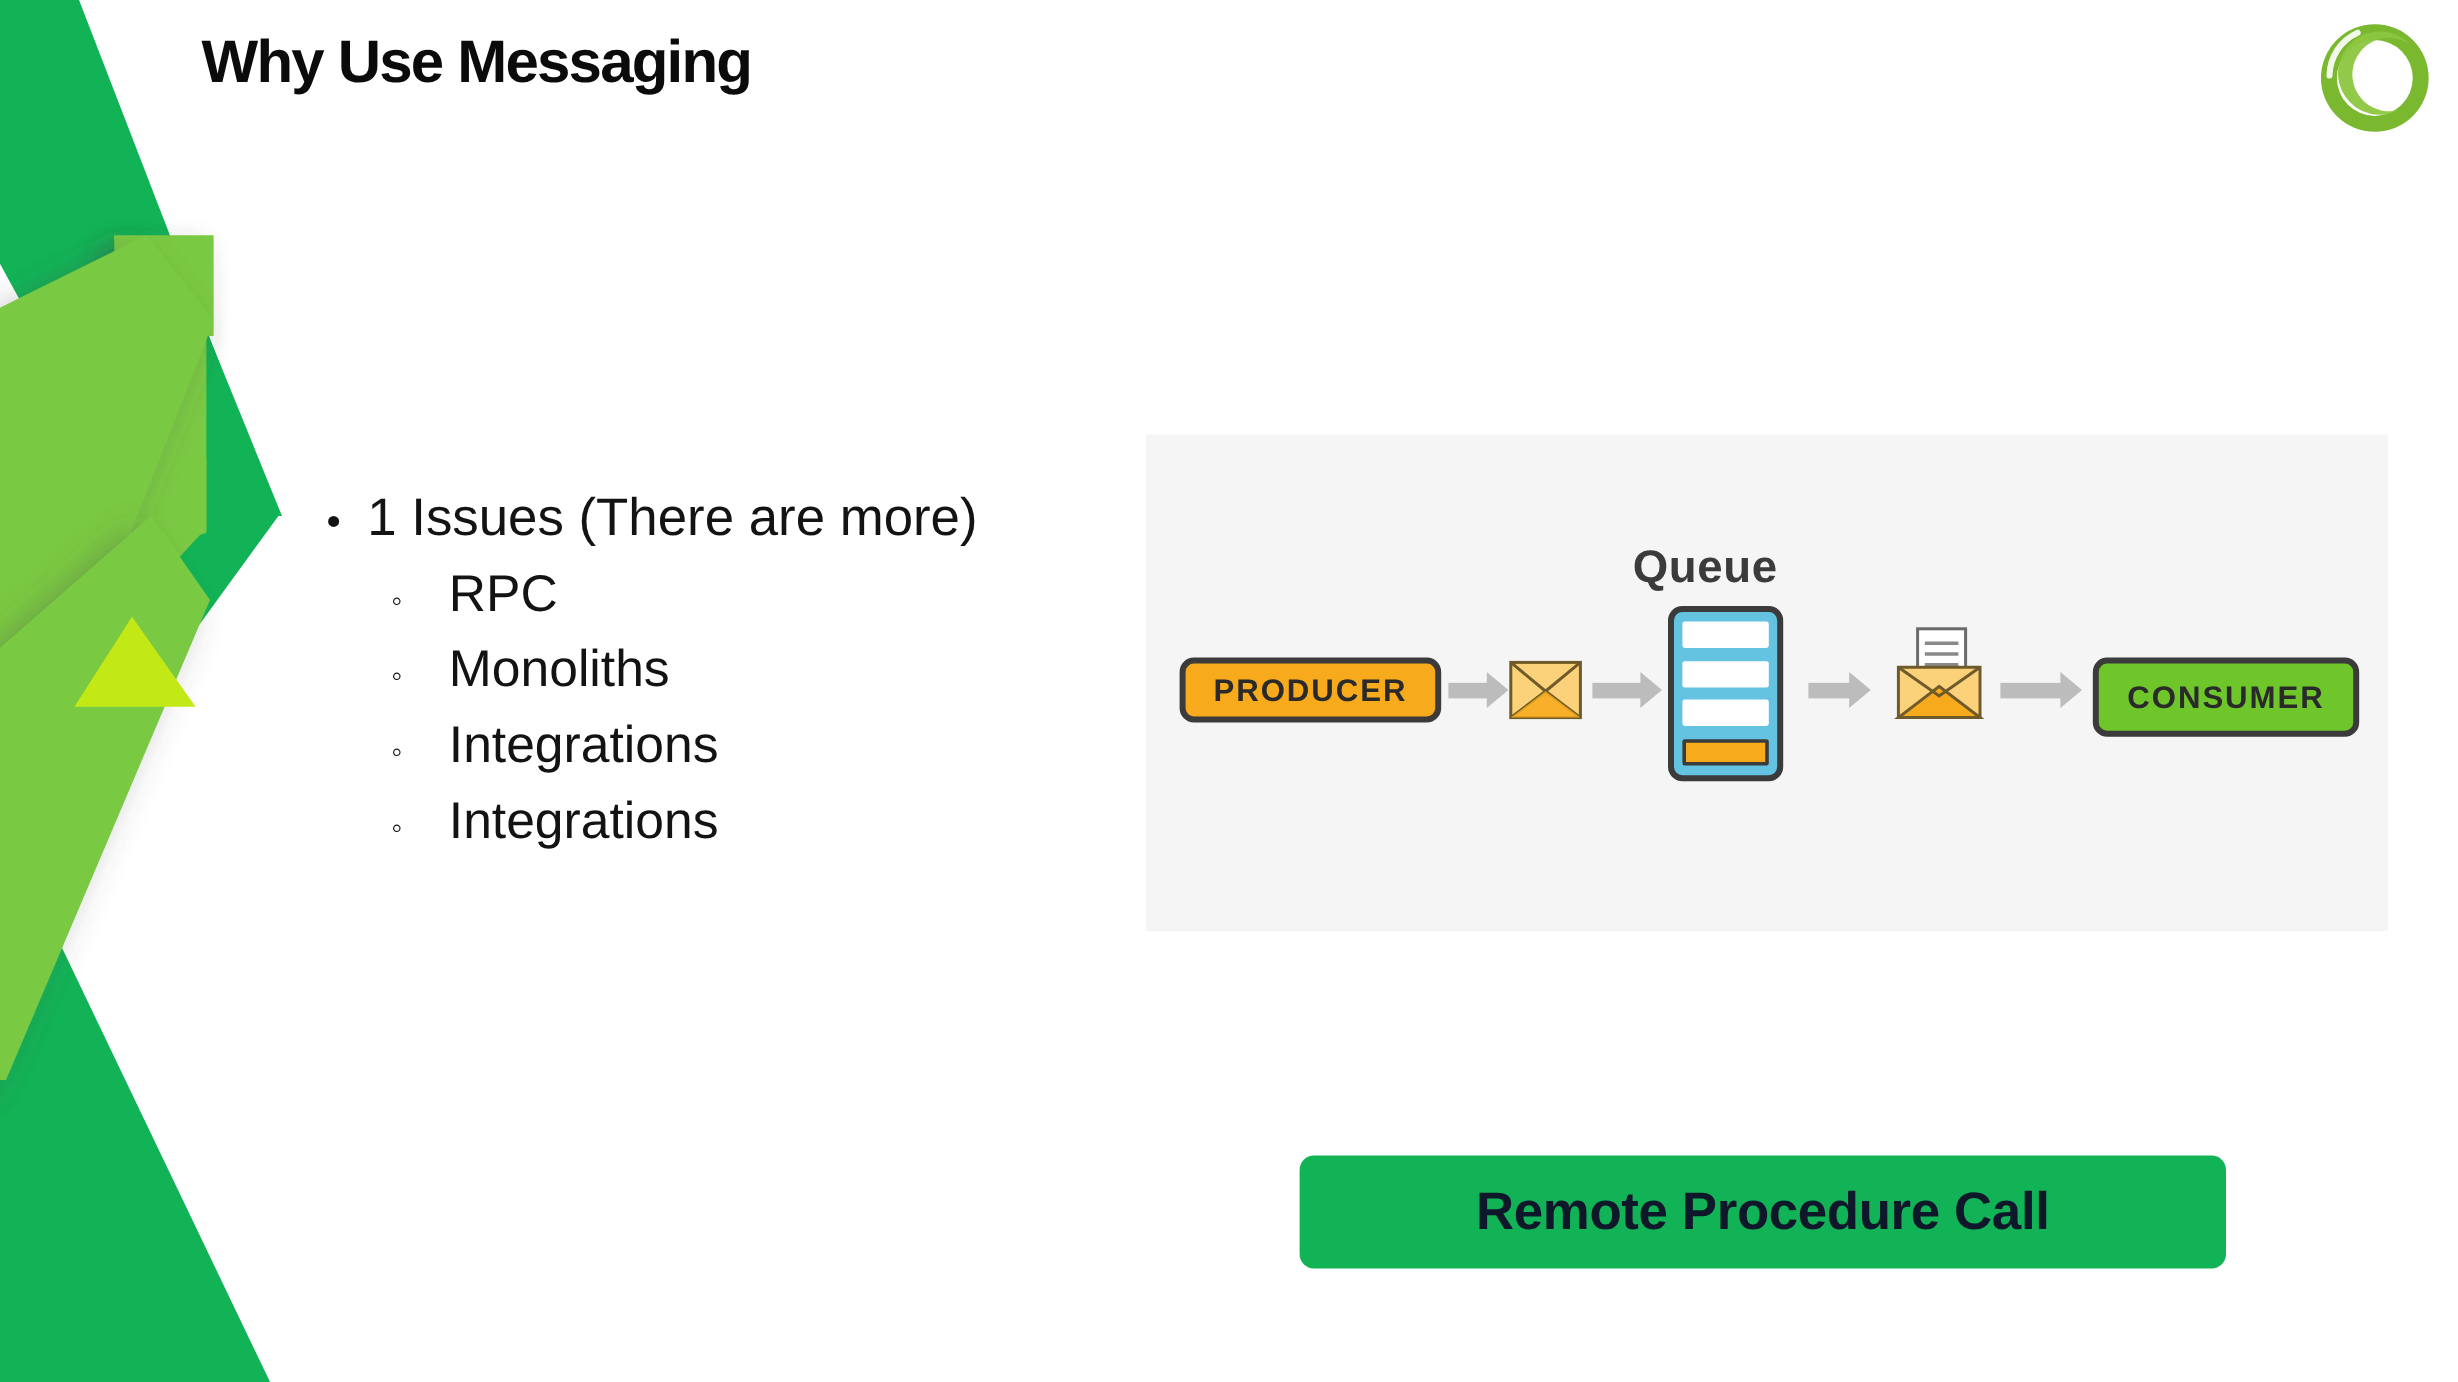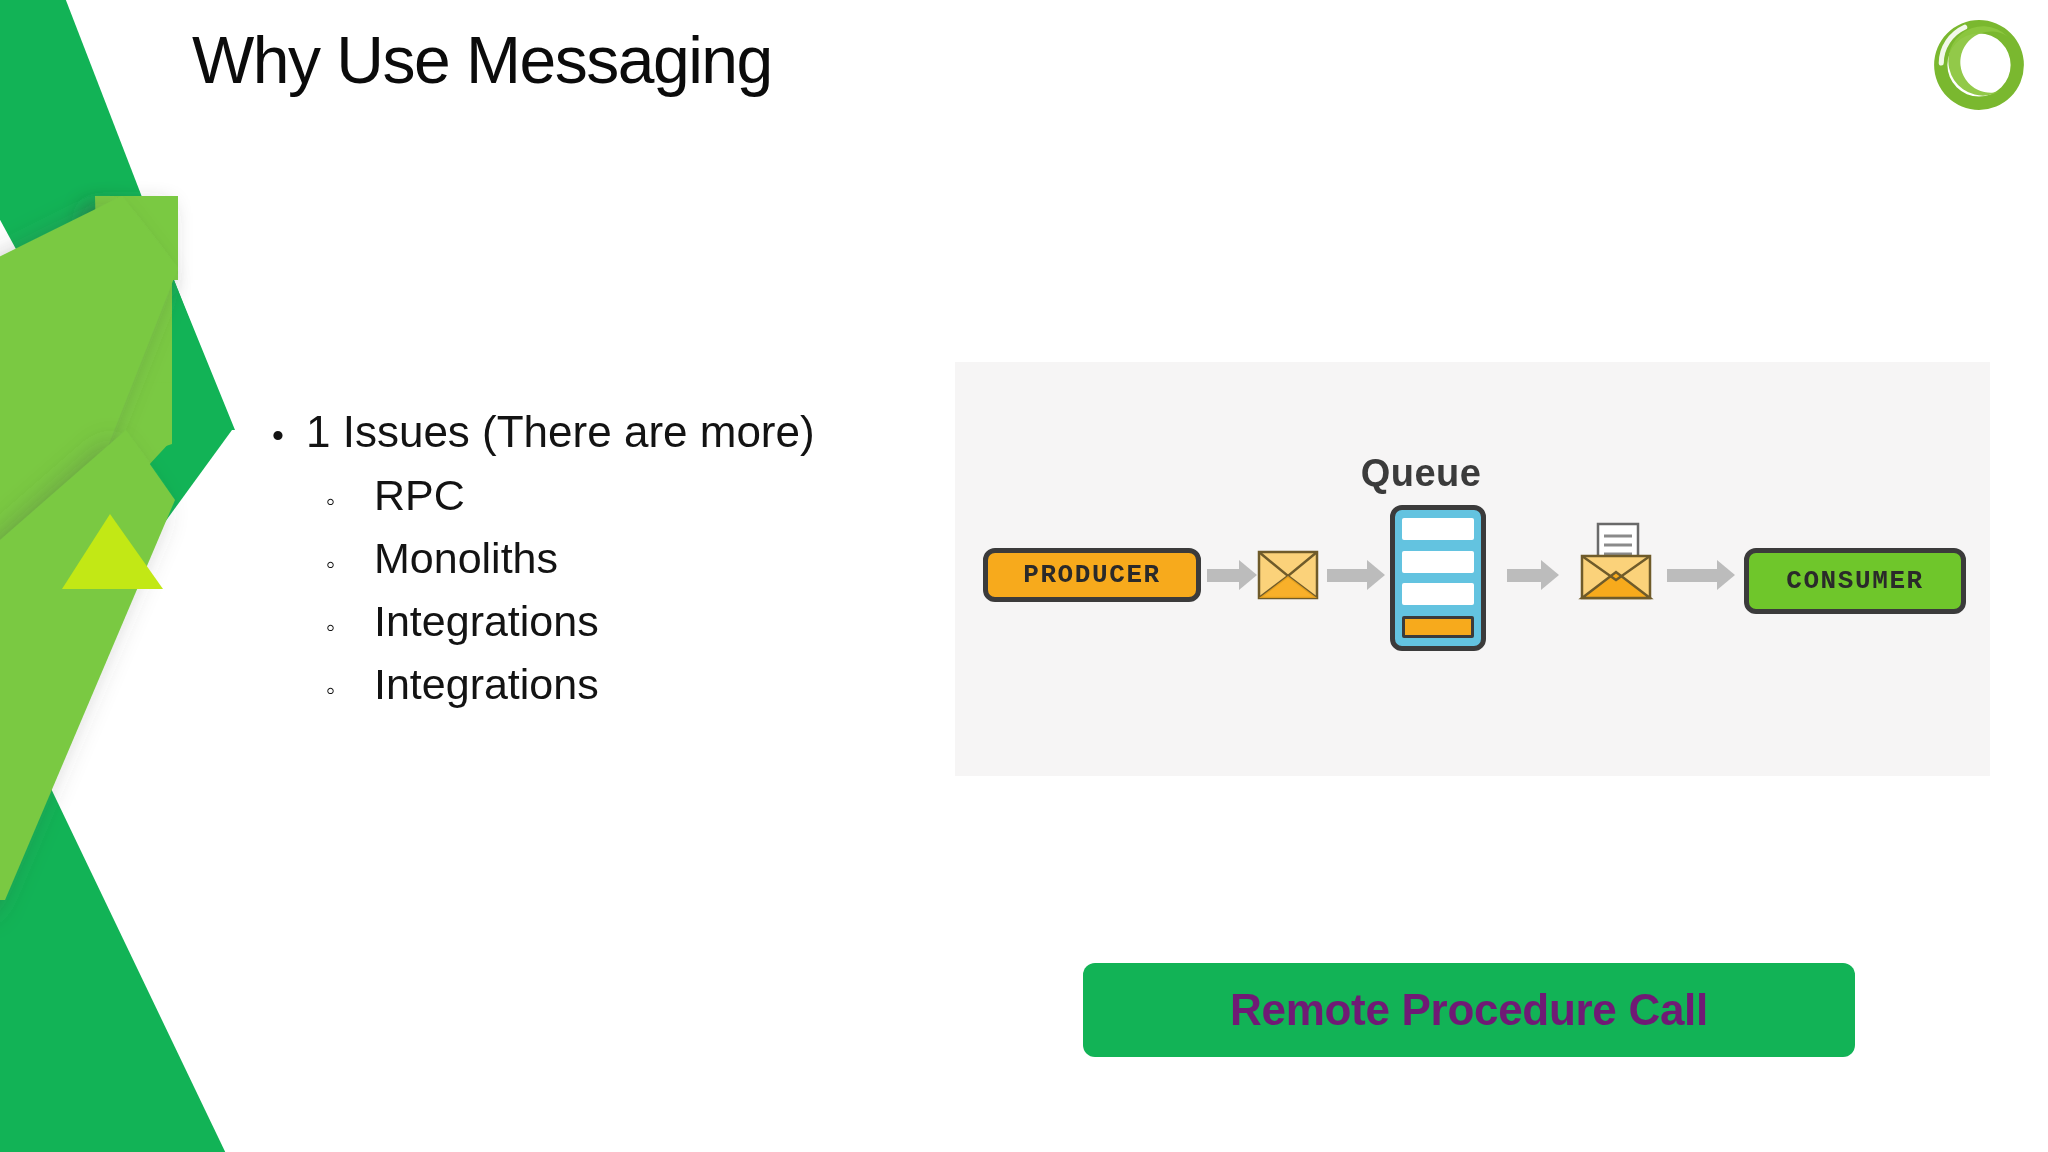--- a/index.html
+++ b/index.html
@@ -24,27 +24,26 @@
     width: 300px;
     height: 1152px;
     pointer-events: none;
   }
 
   
   #title {
     position: absolute;
     left: 168px;
     top: 22px;
-    font-size: 66px;
-    font-weight: 400;
+    font-size: 50px;
+    font-weight: 700;
     letter-spacing: -1.5px;
     color: #0b0b0b;
     font-family: "Liberation Sans", sans-serif;
     white-space: nowrap;
-    margin-left: 24px;
   }
 
   
   #logo {
     position: absolute;
     right: 18px;
     top: 14px;
     width: 102px;
     height: 102px;
   }
@@ -104,21 +103,21 @@
     box-sizing: border-box;
     border: 5px solid #3b3b3b;
     border-radius: 12px;
     display: flex;
     align-items: center;
     justify-content: center;
     font-size: 26px;
     font-weight: 700;
     letter-spacing: 1.6px;
     color: #2a2a2a;
-    font-family: Liberation Mono, monospace;
+    font-family: Liberation Sans, sans-serif;
   }
   #producer-box {
     left: 28px; top: 186px; width: 218px; height: 54px;
     background: #f7aa1c;
   }
   #consumer-box {
     left: 789px; top: 186px; width: 222px; height: 66px;
     background: #6fc62b;
   }
   #queue-label {
@@ -191,21 +190,21 @@
     position: absolute;
     left: 1083px;
     top: 963px;
     width: 772px;
     height: 94px;
     background: #12b356;
     border-radius: 12px;
     display: flex;
     align-items: center;
     justify-content: center;
-    color: #701a75;
+    color: #0f172a;
     font-size: 44px;
     font-weight: 800;
     letter-spacing: -0.3px;
     font-family: "Liberation Sans", sans-serif;
   }
 </style>
 </head>
 <body>
 
 <div id="slide">

